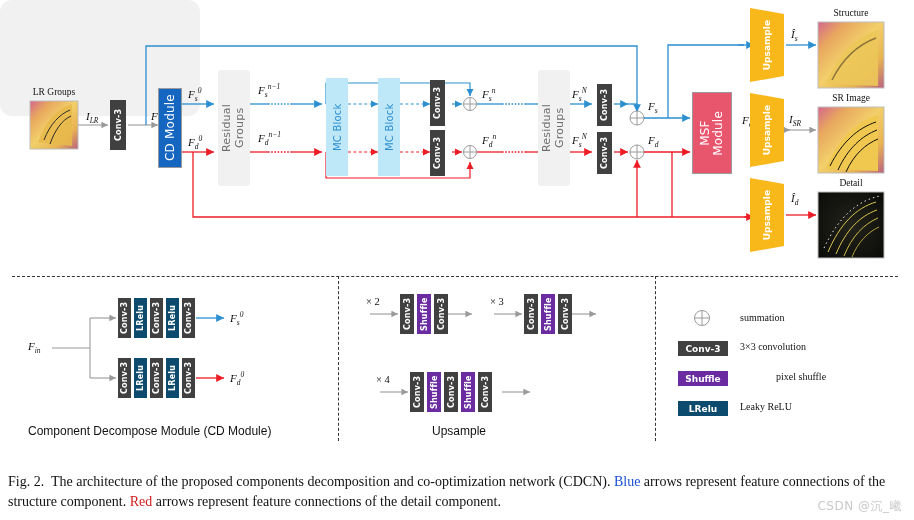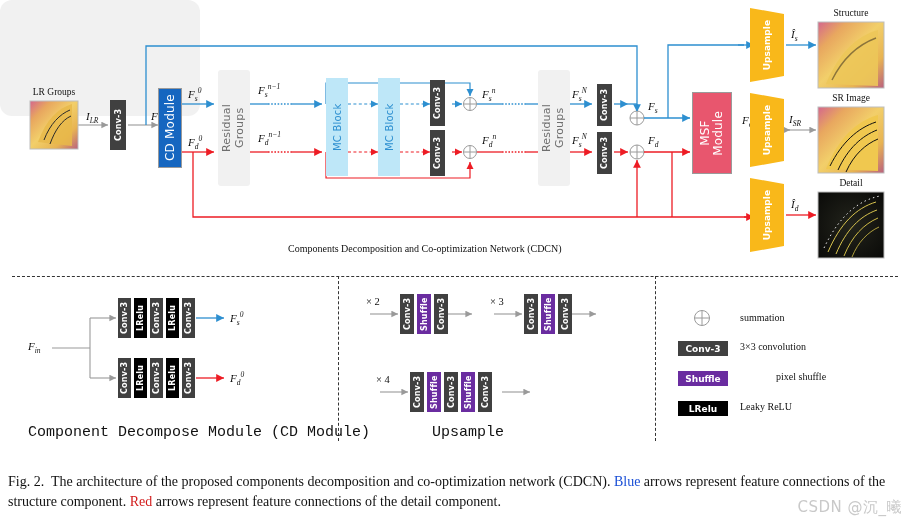--- a/index.html
+++ b/index.html
@@ -11,21 +11,21 @@
   
   .node{position:absolute;box-sizing:border-box;display:flex;
         align-items:center;justify-content:center;}
 
   
   .vchip{writing-mode:vertical-rl;transform:rotate(180deg);
          font-family:"DejaVu Sans",sans-serif;letter-spacing:.2px;
          white-space:nowrap;}
 
   .conv3{background:#404040;color:#ffffff;font-size:8px;font-weight:600;}
-  .lrelu{background:#000000;color:#ffffff;font-size:8px;font-weight:600;}
+  .lrelu{background:#0c4a6e;color:#ffffff;font-size:8px;font-weight:600;}
   .shuffle{background:#6A2CA0;color:#ffffff;font-size:8px;font-weight:600;}
   .mcblock{background:#BEE7F8;color:#2D8FD0;font-size:10px;font-weight:500;}
   .cdmod{background:#1566C0;color:#ffffff;font-size:12px;font-weight:500;
          border:1px solid #9a9a9a;}
   .msfmod{background:#E8566E;color:#ffffff;font-size:12px;font-weight:500;
           border:1px solid #9a9a9a;text-align:center;line-height:1.05;}
   .rg{background:#F1F1F1;color:#6E6E6E;font-size:11px;text-align:center;
       line-height:1.1;border-radius:3px;}
   .groupbox{background:#F1F1F1;border-radius:12px;}
 
@@ -57,22 +57,22 @@
           color:#fff;font-size:9px;font-weight:600;font-family:"DejaVu Sans",sans-serif;}
   .lgtext{position:absolute;font-family:"Liberation Serif",serif;font-size:10px;color:#111;}
 
   
   .figcap{position:absolute;left:8px;top:472px;width:880px;
           font-family:"Liberation Serif",serif;font-size:14px;line-height:1.45;
           color:#111;}
   .figcap .blue{color:#1a4fd6;}
   .figcap .red{color:#d21b1b;}
   .wm{position:absolute;right:12px;top:498px;font-family:"DejaVu Sans",sans-serif;
-      font-size:15px;color:#c9c9c9;letter-spacing:.5px;}
-  .panelcap{position:absolute;font-family:Liberation Mono, monospace;font-size:15px;color:#111;}
+      font-size:12px;color:#c9c9c9;letter-spacing:.5px;}
+  .panelcap{position:absolute;font-family:Liberation Sans, sans-serif;font-size:12px;color:#111;}
 </style>
 </head>
 <body>
 
 <div class="canvas">
 
   <svg class="layer" viewBox="0 0 914 520">
     <defs>
       <marker id="agray" markerWidth="7" markerHeight="7" refX="6" refY="3" orient="auto">
         <path d="M0,0 L6,3 L0,6 z" fill="#9a9a9a"></path>
@@ -316,29 +316,28 @@
         <span>Upsample</span>
       </div>
   </div>
 
   <div class="math" style="left:791px;top:28px;">
     <i>Î</i><sub>s</sub>
   </div>
   <div class="math" style="left:789px;top:113px;">
     <i>I</i><sub>SR</sub>
   </div>
-  <div class="math" style="left:791px;top:198px;">
+  <div class="math" style="left:791px;top:192px;">
     <i>Î</i><sub>d</sub>
   </div>
 
   <div class="cap" style="left:818px;top:8px;width:66px;">Structure</div>
   <div class="cap" style="left:818px;top:93px;width:66px;">SR Image</div>
   <div class="cap" style="left:818px;top:178px;width:66px;">Detail</div>
 
-  <div class="plain" style="left:288px;top:243px;font-size:10px;">Components Decomposition and Co-optimization  Network (CDCN)</div>
 
   <div class="dashtop" style="left:12px;top:276px;width:886px;"></div>
   <div class="dashv" style="left:338px;top:276px;height:165px;"></div>
   <div class="dashv" style="left:655px;top:276px;height:165px;"></div>
 
   <div class="math" style="left:28px;top:340px;">
     <i>F</i><sub>in</sub>
   </div>
 
   <div class="node vchip conv3" style="left:118px;top:298px;width:13px;height:40px;">Conv-3</div>

